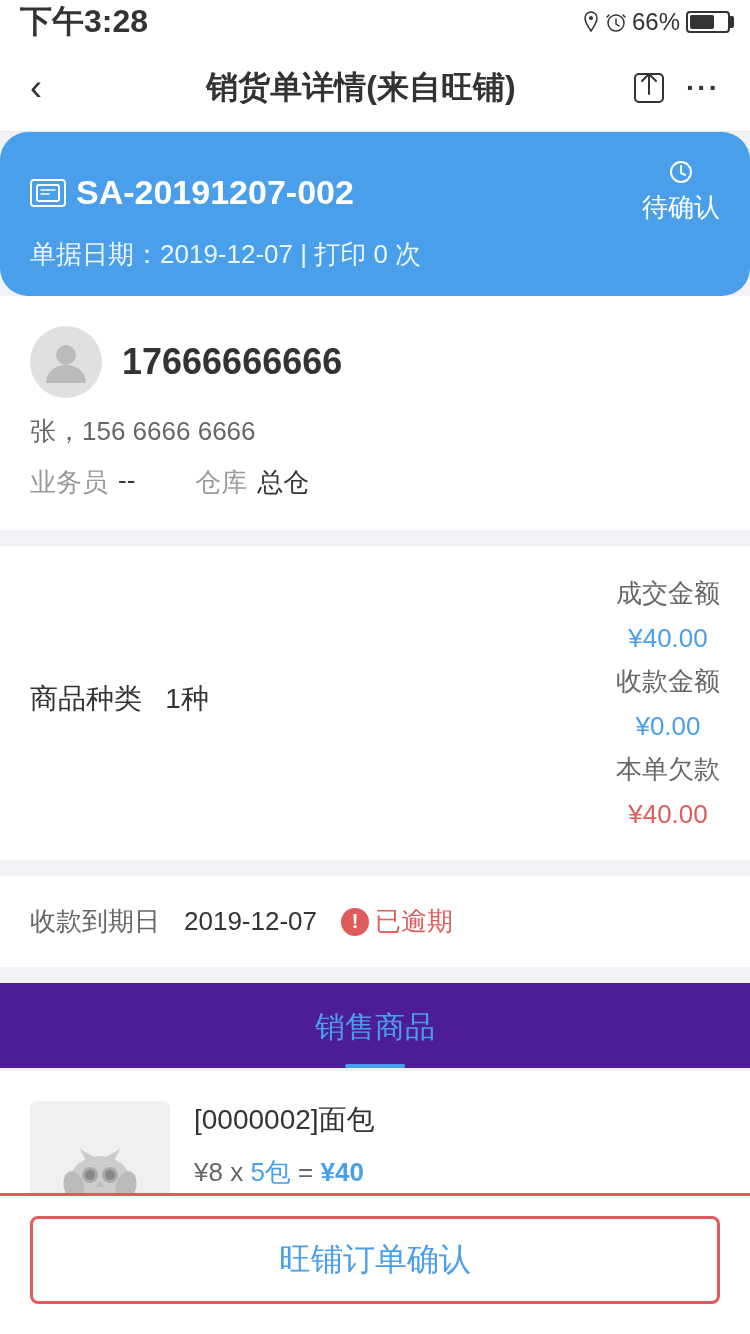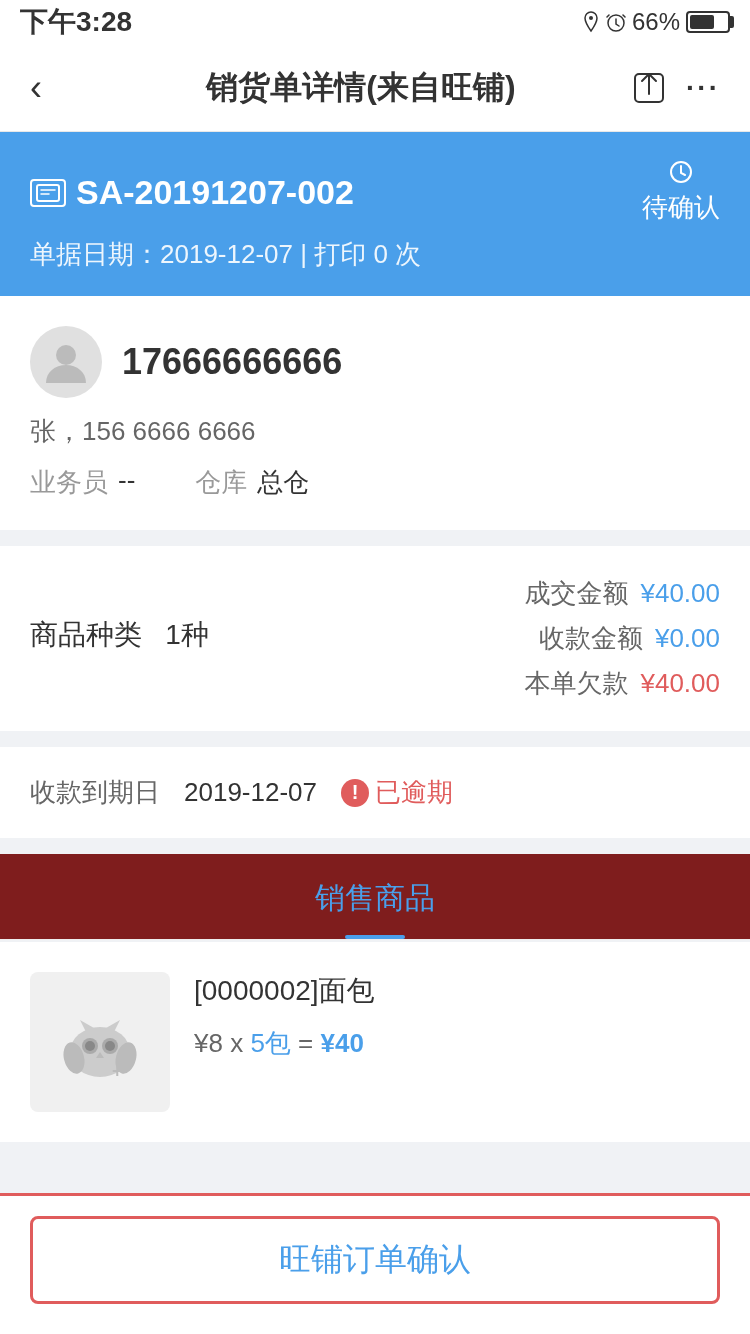--- a/index.html
+++ b/index.html
@@ -20,21 +20,21 @@
       height: 44px;
       background: #fff;
       display: flex;
       align-items: center;
       justify-content: space-between;
       padding: 0 20px;
       font-size: 24px;
       font-weight: 500;
     }
     .status-left { display: flex; align-items: center; gap: 10px; }
-    .status-center { font-size: 28px; font-weight: 600; }
+    .status-center { font-size: 32px; font-weight: 600; }
     .status-right { display: flex; align-items: center; gap: 6px; font-size: 24px; }
     .battery-icon {
       width: 44px; height: 22px; border: 2px solid #333; border-radius: 4px; position: relative; display: inline-flex; align-items: center; padding: 2px;
     }
     .battery-icon::after { content: ''; position: absolute; right: -6px; top: 50%; transform: translateY(-50%); width: 4px; height: 12px; background: #333; border-radius: 0 2px 2px 0; }
     .battery-fill { background: #333; border-radius: 2px; height: 100%; width: 66%; }
 
     
     .nav-bar {
       width: 750px;
@@ -49,20 +49,21 @@
     .nav-back { font-size: 36px; color: #333; cursor: pointer; width: 60px; }
     .nav-title { font-size: 32px; font-weight: 600; color: #333; flex: 1; text-align: center; }
     .nav-actions { display: flex; align-items: center; gap: 20px; }
     .nav-more-icon { font-size: 28px; color: #333; font-weight: 700; letter-spacing: 2px; }
 
     
     .order-header {
       background: #4a9fea;
       padding: 28px 30px 24px;
       margin-bottom: 0;
+      border-radius: 28px;
     }
     .order-header-top {
       display: flex;
       justify-content: space-between;
       align-items: center;
       margin-bottom: 12px;
     }
     .order-id {
       font-size: 34px;
       font-weight: 700;
@@ -148,20 +149,21 @@
       display: flex;
       flex-direction: column;
       align-items: flex-end;
       gap: 10px;
     }
     .amount-row {
       display: flex;
       align-items: center;
       gap: 12px;
       font-size: 26px;
+      flex-direction: column;
     }
     .amount-label { color: #666; }
     .amount-value { color: #4a9fea; font-weight: 500; }
     .amount-value.red { color: #e05c5c; }
 
     
     .due-card {
       background: #fff;
       padding: 28px 30px;
       margin-bottom: 16px;
@@ -187,21 +189,21 @@
       color: #fff;
       font-size: 20px;
       font-weight: 700;
       display: flex;
       align-items: center;
       justify-content: center;
     }
 
     
     .tabs-container {
-      background: #7f1d1d;
+      background: #4c1d95;
       margin-bottom: 0;
       border-bottom: 1px solid #eee;
     }
     .tabs {
       display: flex;
       padding: 0 30px;
     }
     .tab {
       flex: 1;
       text-align: center;

